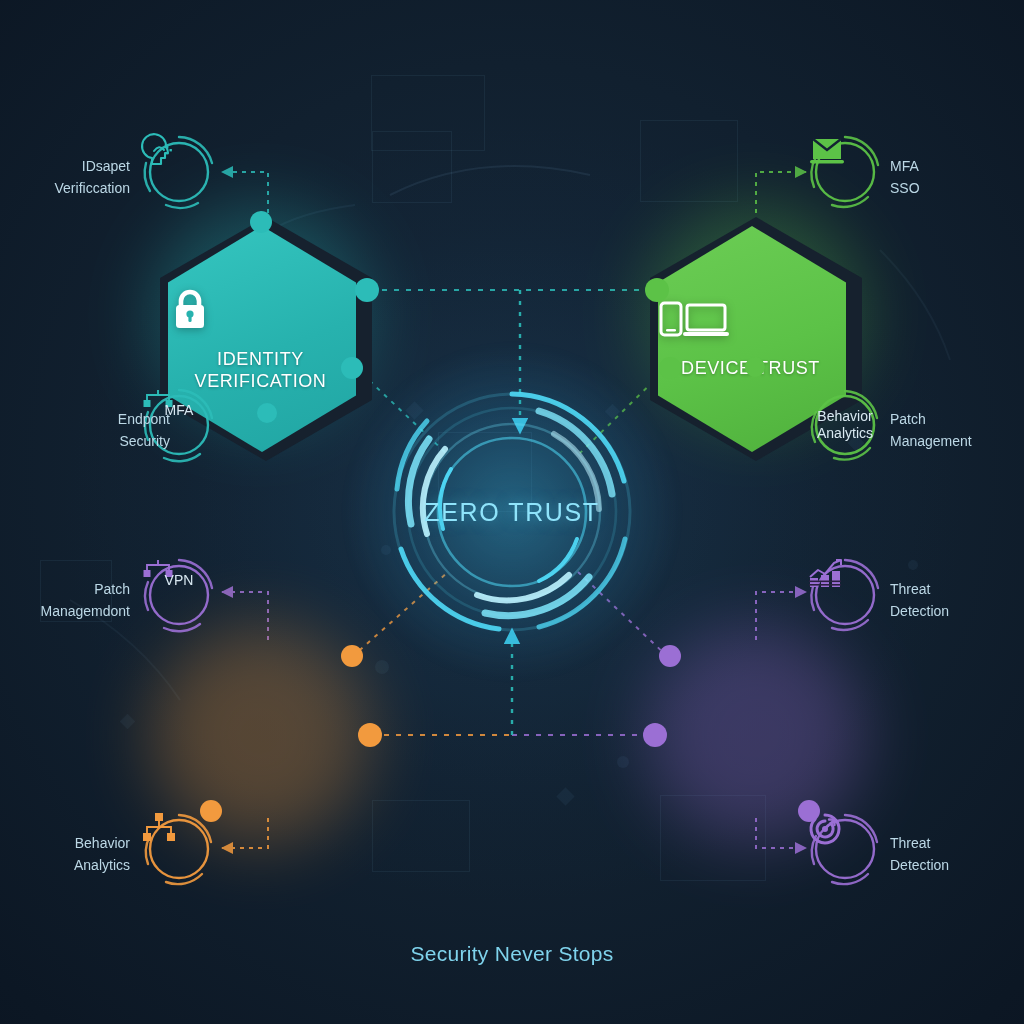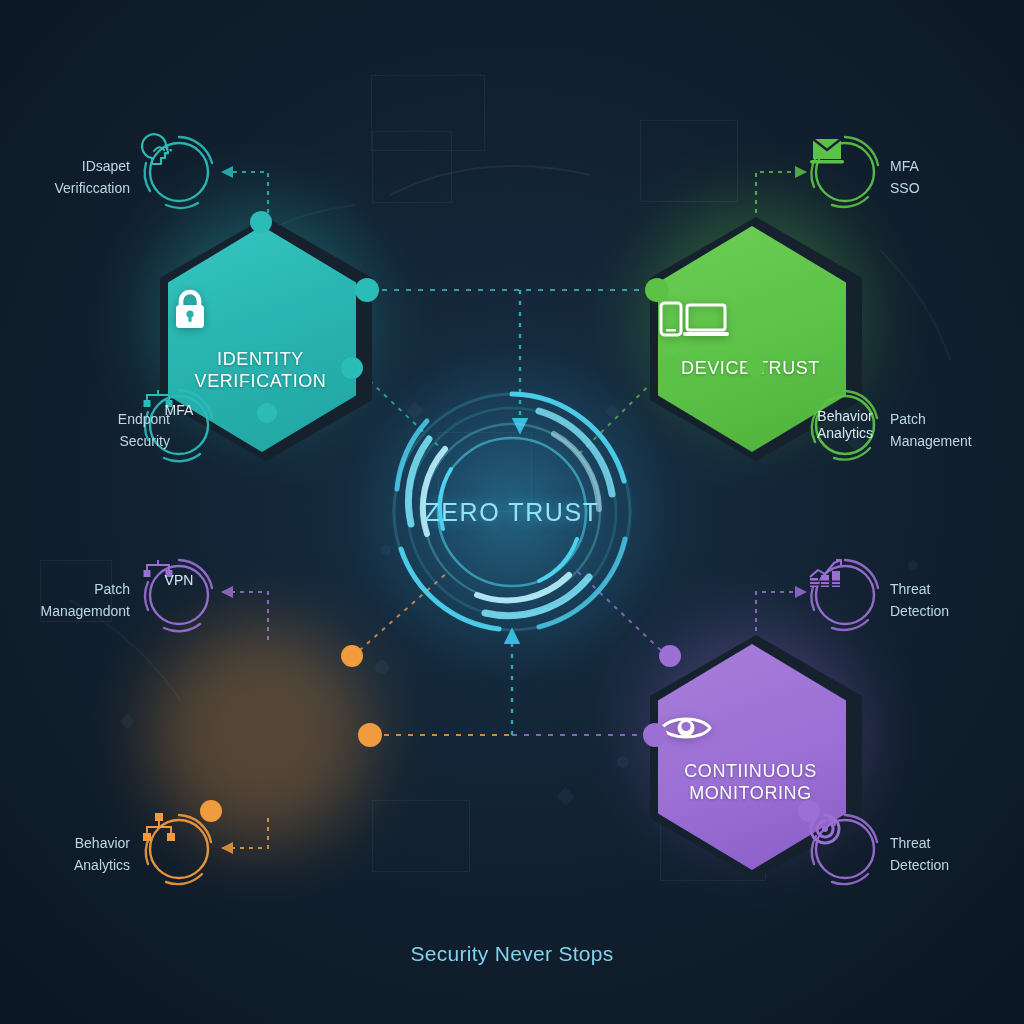--- a/index.html
+++ b/index.html
@@ -206,34 +206,20 @@
   <div class="nub" style="left:645px;top:278px;width:24px;height:24px;background:#5cc247;"></div>
   <div class="nub" style="left:659px;top:357px;width:22px;height:22px;background:#5cc247;"></div>
   <div class="nub" style="left:745px;top:357px;width:20px;height:20px;background:#5cc247;"></div>
 
   <div class="hex-glow" style="left:150px;top:625px;width:220px;height:220px;background:#f29a3e;"></div>
   <div class="nub" style="left:358px;top:723px;width:24px;height:24px;background:#f29a3e;"></div>
   <div class="nub" style="left:341px;top:645px;width:22px;height:22px;background:#f29a3e;"></div>
   <div class="nub" style="left:200px;top:800px;width:22px;height:22px;background:#f29a3e;"></div>
 
   <div class="hex-glow" style="left:645px;top:625px;width:220px;height:220px;background:#9b6fd4;"></div>
-  <div class="hex-wrap" style="left:650px;top:635px;">
-    <div class="hex-outer"></div>
-    <div class="hex hex-inner" style="background:linear-gradient(160deg,#a77ddb 0%,#9b6fd4 55%,#8b5dc8 100%);">
-      <span class="hex-icon">
-        <svg width="56" height="36" viewBox="0 0 56 36">
-          <path d="M4 18 C12 6, 44 6, 52 18 C44 30, 12 30, 4 18 z" fill="none" stroke="#fff" stroke-width="3"></path>
-          <circle cx="28" cy="18" r="8.5" fill="#fff"></circle>
-          <circle cx="28" cy="16.5" r="4.6" fill="#9b6fd4"></circle>
-        </svg>
-      </span>
-      <div class="hex-label" style="white-space: pre-line;">CONTIINUOUS
-MONITORING</div>
-    </div>
-  </div>
   <div class="nub" style="left:643px;top:723px;width:24px;height:24px;background:#9b6fd4;"></div>
   <div class="nub" style="left:659px;top:645px;width:22px;height:22px;background:#9b6fd4;"></div>
   <div class="nub" style="left:798px;top:800px;width:22px;height:22px;background:#9b6fd4;"></div>
 
   <div id="hub">
     <div class="hubglow"></div>
     <svg width="246" height="246" viewBox="0 0 246 246">
       <g fill="none" stroke-linecap="round">
         <circle cx="123" cy="123" r="118" stroke="rgba(79,216,245,.20)" stroke-width="3"></circle>
         <path d="M 123 5 A 118 118 0 0 1 235 92" stroke="#4fd8f5" stroke-width="5" opacity=".9"></path>

